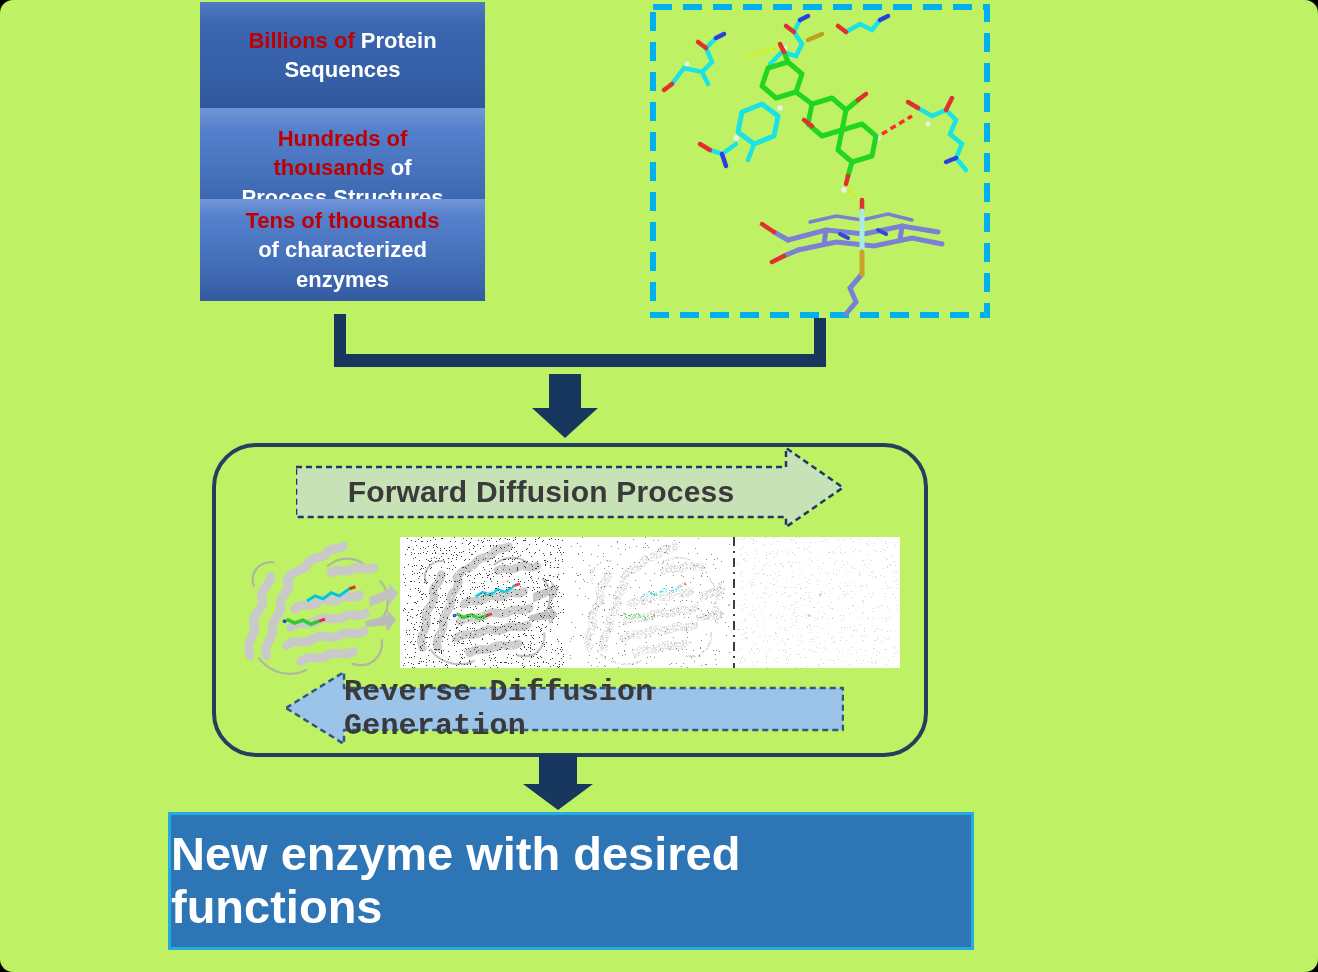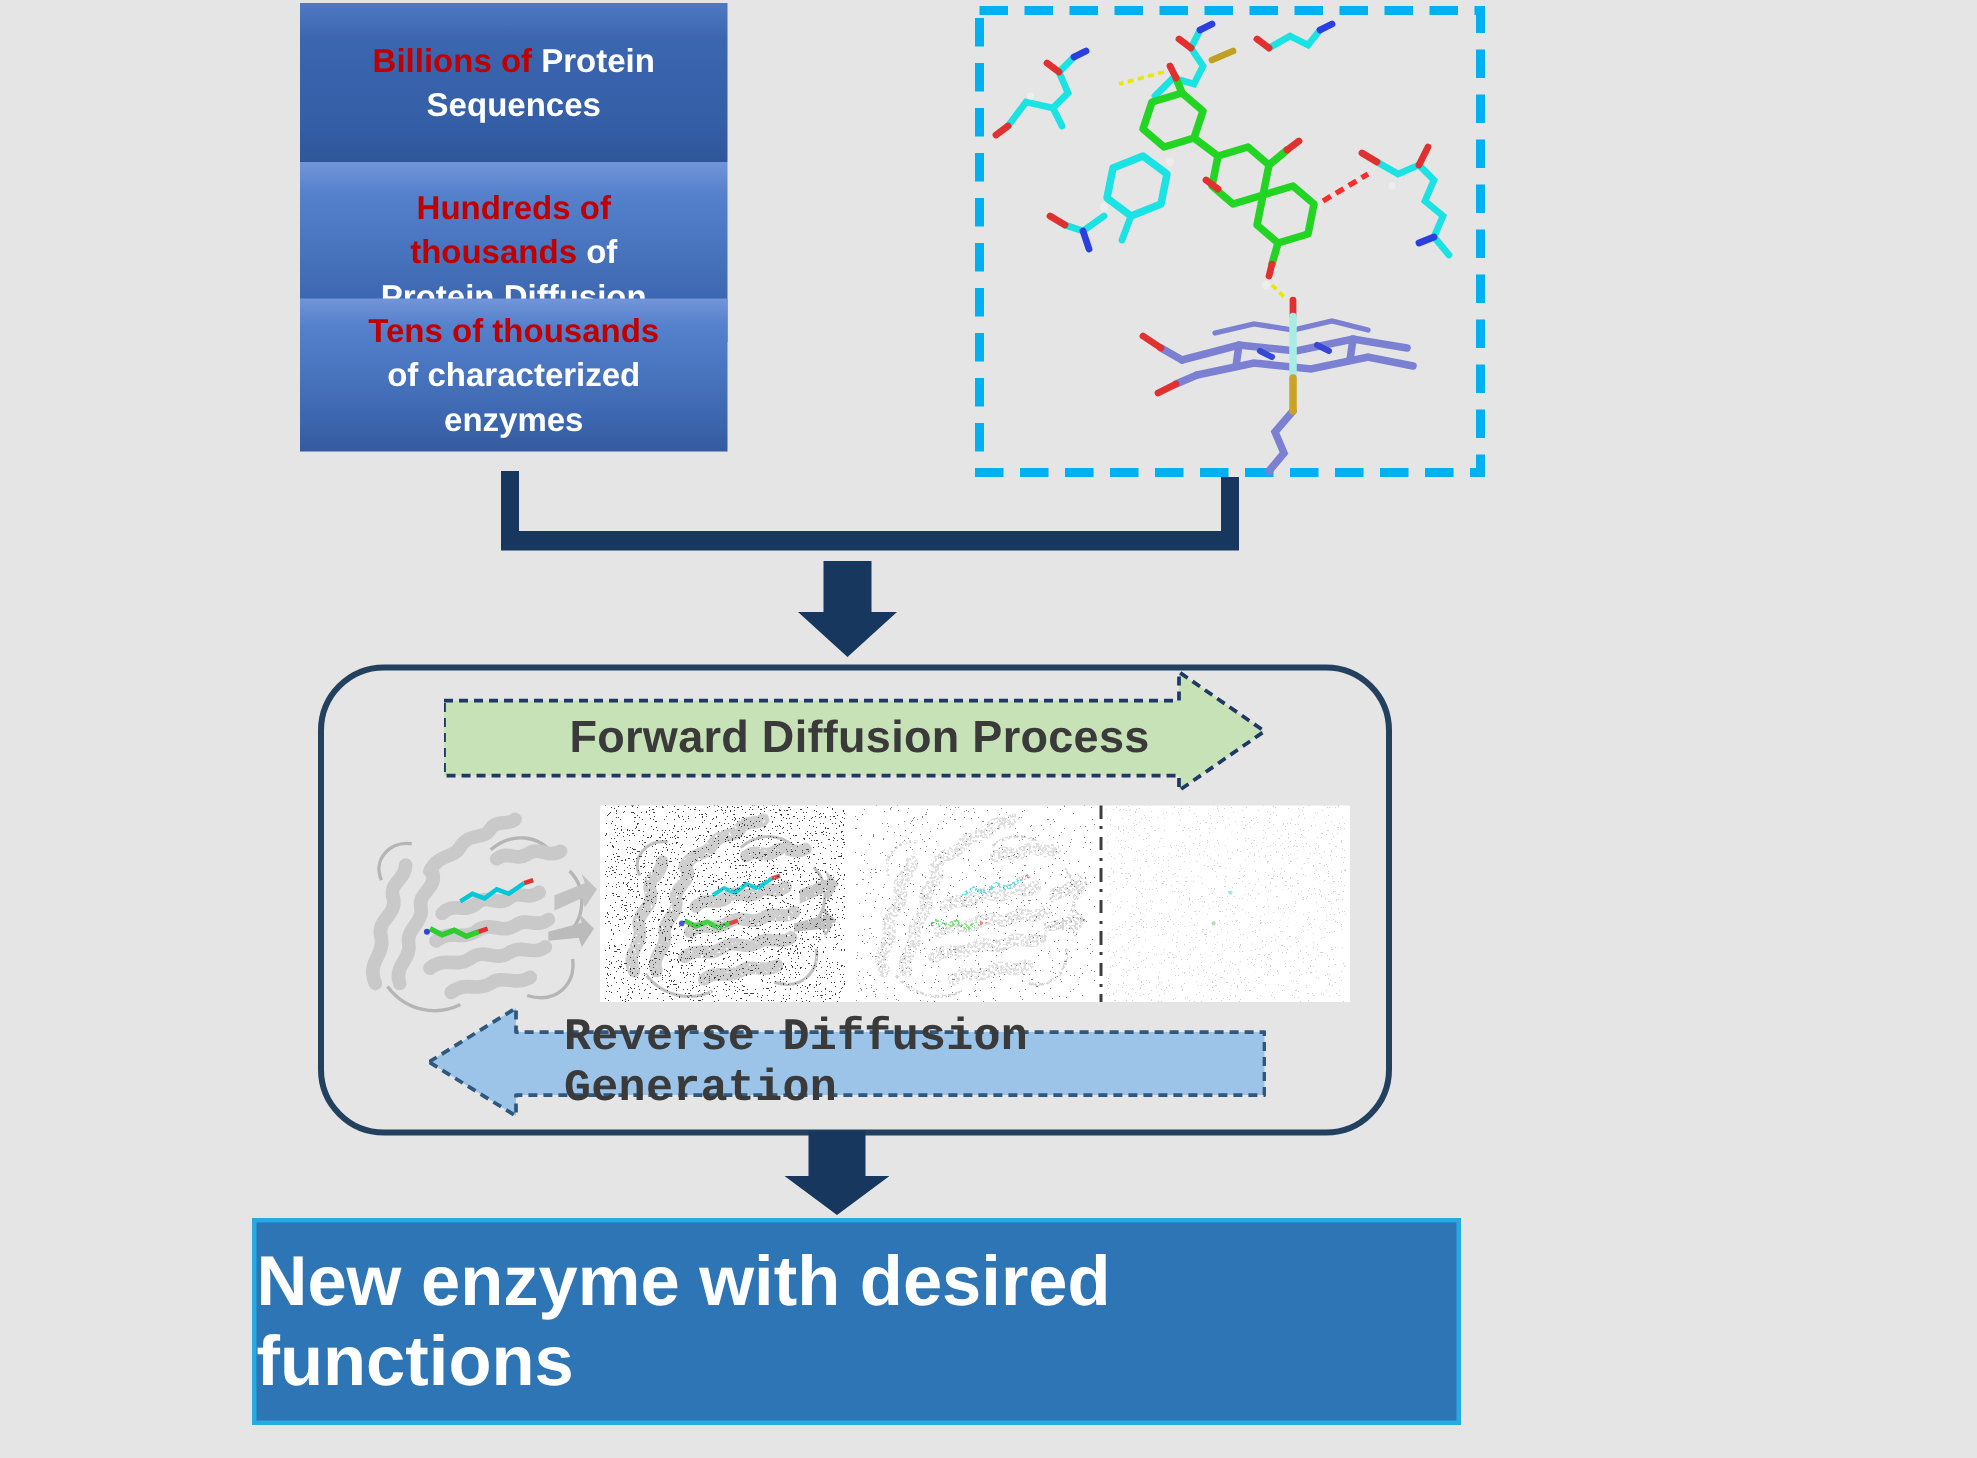--- a/index.html
+++ b/index.html
@@ -1,17 +1,17 @@
 <!DOCTYPE html>
 <html><head>
 <meta charset="utf-8">
 <style>
   html,body{margin:0;padding:0;background:#000;}
-  #canvas{position:relative;width:1318px;height:972px;background:#e5e5e5;overflow:hidden;
-          font-family:"Liberation Sans",sans-serif;}
+  #canvas{position:relative;width:1318px;height:972px;background:#bef264;overflow:hidden;
+          font-family:"Liberation Sans",sans-serif;border-radius:13px;}
   .abs{position:absolute;}
 
   
   .src-box{position:absolute;left:200px;width:285px;display:flex;flex-direction:column;
            justify-content:center;text-align:center;color:#fff;font-weight:700;
            font-size:22px;line-height:1.32;}
   .src-box .red{color:#C00000;}
   #src1{top:2px;height:106px;background:linear-gradient(180deg,#5079C2 0%,#3B66B0 22%,#3560A8 70%,#2F569B 100%);}
   #src2{top:108px;height:120px;background:linear-gradient(180deg,#7295D8 0%,#5580CC 18%,#3C67B0 78%,#355A9F 100%);justify-content:center;}
   #src3{top:199px;height:102px;background:linear-gradient(180deg,#7295D8 0%,#5580CC 18%,#3C67B0 78%,#355A9F 100%);}
@@ -20,21 +20,21 @@
   .navy{background:#17375E;}
   #drop-left{left:334px;top:314px;width:12px;height:52px;}
   #drop-right{left:814px;top:318px;width:12px;height:48px;}
   #merge-bar{left:334px;top:354px;width:492px;height:13px;}
 
   
   #diff-panel{left:212px;top:443px;width:708px;height:306px;border:4px solid #23405F;
               border-radius:44px;background:transparent;}
 
   .arrow-label{position:absolute;display:flex;align-items:center;justify-content:center;
-               font-weight:700;font-size:30px;color:#3A3A3A;letter-spacing:0.2px;margin-left:32px;}
+               font-weight:700;font-size:30px;color:#3A3A3A;letter-spacing:0.2px;}
 
   
   #noise-strip{left:400px;top:537px;width:500px;height:131px;background:#ffffff;}
   .stage{position:absolute;}
   #stage-divider{left:733px;top:537px;width:2px;height:131px;
      background:repeating-linear-gradient(180deg,#3d3d3d 0 9px,transparent 9px 14px,#3d3d3d 14px 16px,transparent 16px 21px);}
 
   
   #output-box{left:168px;top:812px;width:806px;height:138px;background:#2E75B6;
               border:3px solid #25AAE1;box-sizing:border-box;display:flex;flex-direction:column;
@@ -53,21 +53,21 @@
     </div>
     <div>Sequences</div>
   </div>
 
   <div id="src2" class="src-box">
     <div class="red">Hundreds of</div>
     <div>
       <span class="red">thousands</span>
       <span>of</span>
     </div>
-    <div>Protein Diffusion</div>
+    <div>Process Structures</div>
   </div>
 
   <div id="src3" class="src-box">
     <div class="red">Tens of thousands</div>
     <div>of characterized</div>
     <div>enzymes</div>
   </div>
 
   <svg class="abs" style="left:650px;top:4px;" width="340" height="314" viewBox="0 0 340 314">
     <rect x="3" y="3" width="334" height="308" fill="none" stroke="#00B0F0" stroke-width="6" stroke-dasharray="19 11"></rect>

